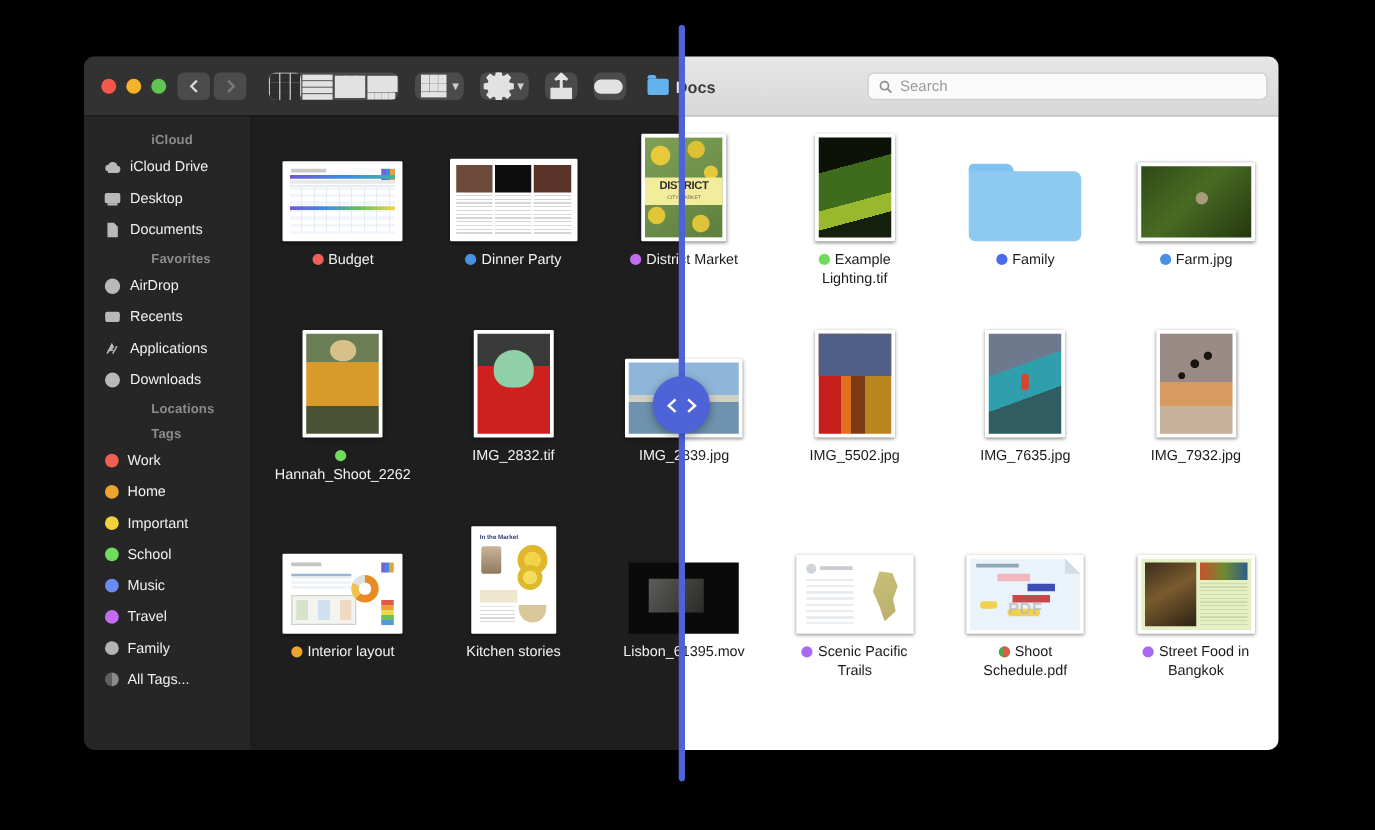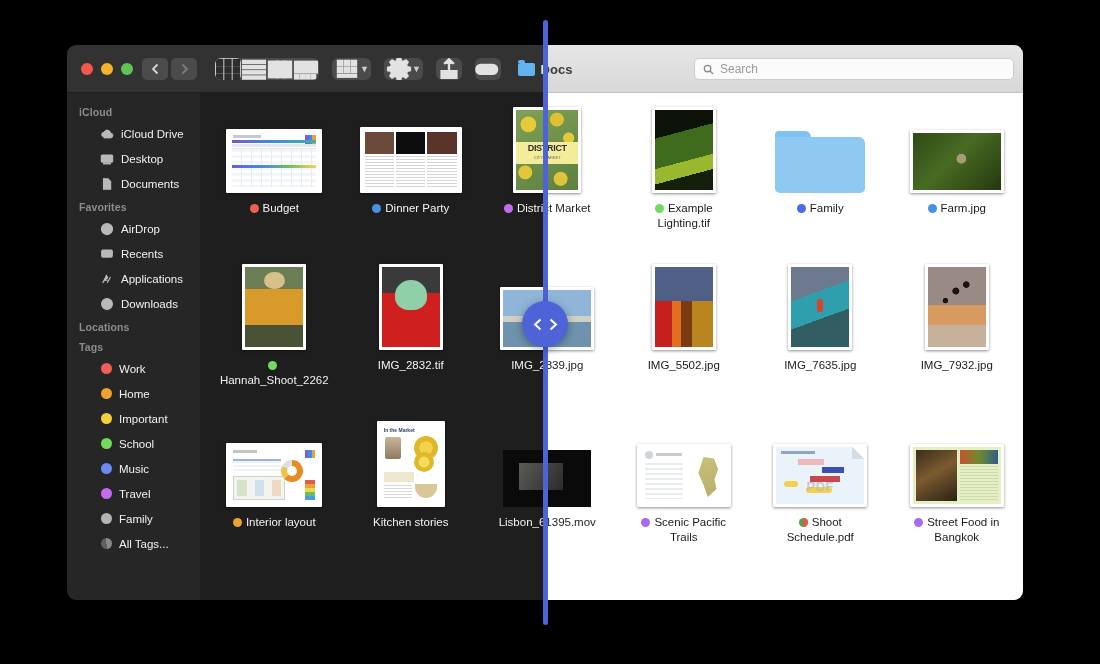--- a/index.html
+++ b/index.html
@@ -108,27 +108,27 @@
   .light .search-ph{ color:#9a9a9a; }
 
   
   .wbody{ flex:1; display:flex; min-height:0; }
 
   
   .sidebar{ width:133px; flex:0 0 133px; padding-top:8px; overflow:hidden; }
   .dark .sidebar{ background:#262626; }
   .light .sidebar{ background:#e9e9ea; }
   .sb-head{
-    font-size:10.5px; font-weight:bold; padding:5px 0 3px 12px; letter-spacing:.1px;
+    font-size:10.5px; font-weight:bold; padding:5px 0 3px 12px; letter-spacing:.1px;margin-left:42px;
   }
   .dark .sb-head{ color:#8c8c8c; }
   .light .sb-head{ color:#8b8b8b; }
   .sb-item{
     display:flex; align-items:center; gap:7px;
-    height:25px; padding-left:33px; font-size:11.5px;
+    height:25px; padding-left:16px; font-size:11.5px;
   }
   .dark .sb-item{ color:#f0f0f0; }
   .light .sb-item{ color:#1d1d1d; }
   .sb-ico{ width:14px; height:14px; flex:0 0 14px; display:flex; align-items:center; justify-content:center; }
   .sb-ico svg{ width:14px; height:14px; }
   .dark .sb-ico svg, .dark .sb-ico svg *{ fill:#b9b9b9; stroke:#b9b9b9; }
   .light .sb-ico svg, .light .sb-ico svg *{ fill:#6f6f6f; stroke:#6f6f6f; }
   .tagdot{ width:11px; height:11px; border-radius:50%; flex:0 0 11px; margin-left:1px; }
   .tagdot.multi{ background:conic-gradient(#8a8a8a 0 50%, #5f5f5f 0 100%); }
 

